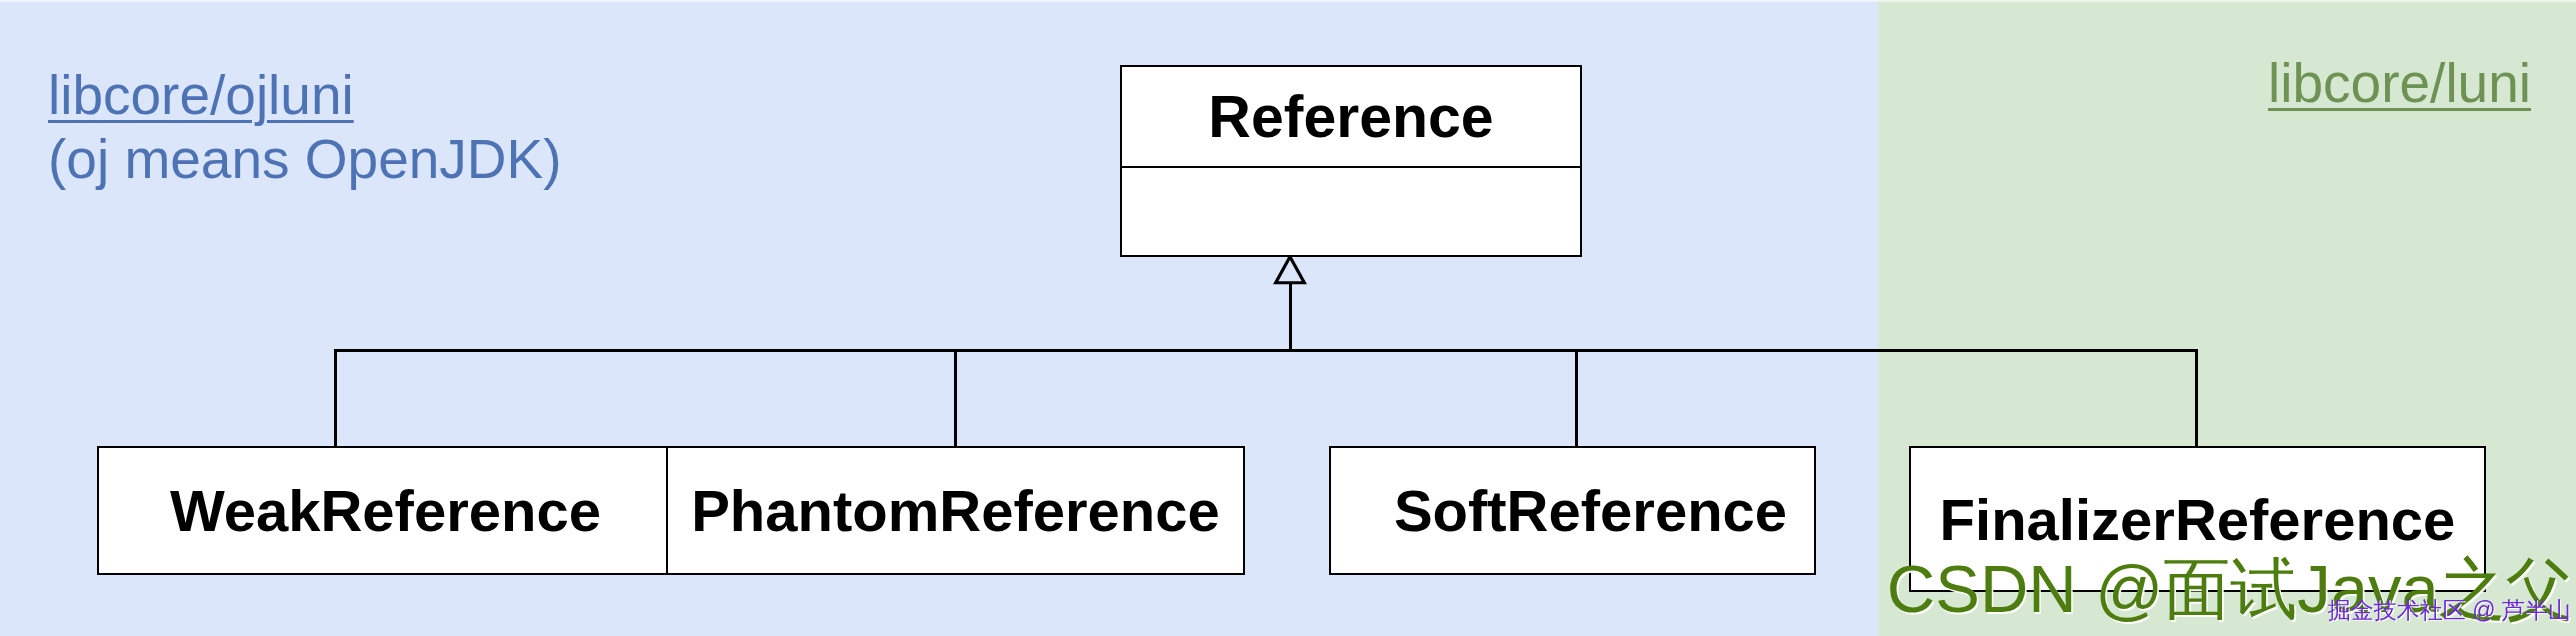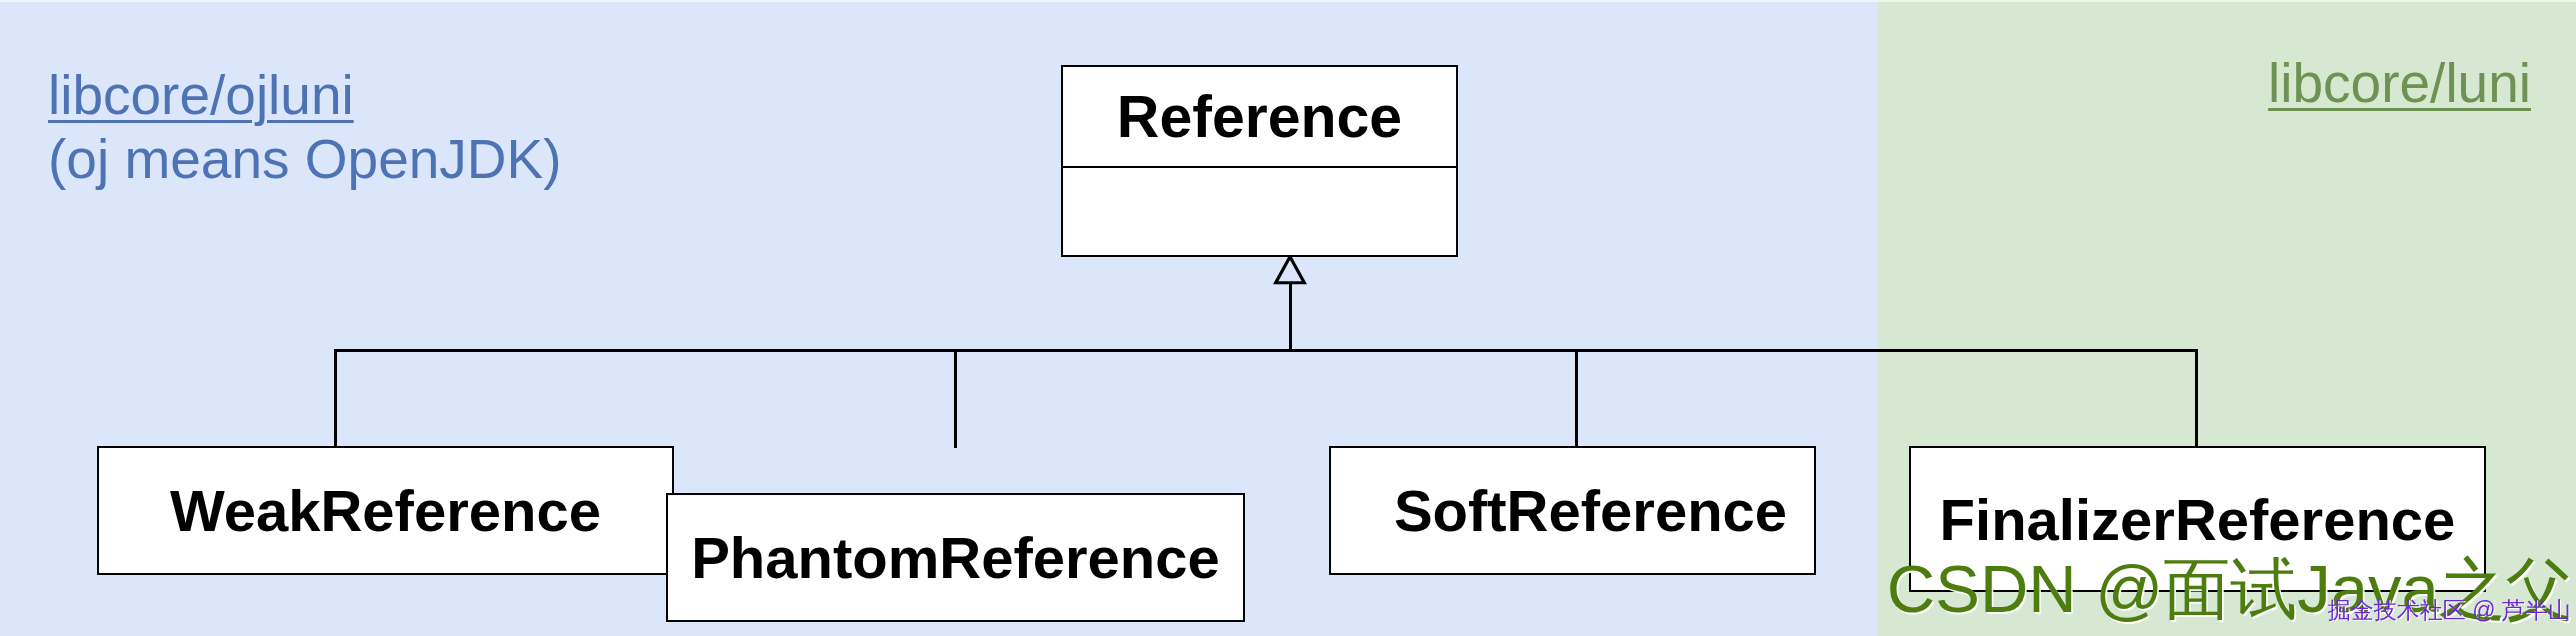--- a/index.html
+++ b/index.html
@@ -28,26 +28,26 @@
   .vline-tri{left:1289px;top:280px;width:2.7px;height:71px;}
   .tri{position:absolute;left:1272px;top:253px;}
 
   
   .uml-box{
     position:absolute;background:#ffffff;border:2.7px solid #000;box-sizing:border-box;
     display:flex;align-items:center;justify-content:center;
     font-weight:bold;font-size:58px;color:#000;white-space:nowrap;
   }
   .box-weak{left:97px;top:446px;width:577px;height:129px;}
-  .box-phantom{left:666px;top:446px;width:579px;height:129px;margin-top:47px;}
+  .box-phantom{left:666px;top:446px;width:579px;height:129px;}
   .box-soft{left:1329px;top:446px;width:487px;height:129px;padding-left:36px;}
   .box-finalizer{left:1909px;top:446px;width:577px;height:146px;}
 
   .box-reference{
-    position:absolute;left:1061px;top:65px;width:397px;height:192px;
+    position:absolute;left:1120px;top:65px;width:462px;height:192px;
     background:#ffffff;border:2.7px solid #000;box-sizing:border-box;
   }
   .ref-title{height:99px;border-bottom:2.7px solid #000;display:flex;align-items:center;justify-content:center;
              font-weight:bold;font-size:59px;color:#000;}
   .ref-attr{height:85px;display:flex;align-items:center;font-size:52px;color:#000;padding-left:4.2px;white-space:nowrap;}
 
   
   .wm-large{position:absolute;right:3.2px;top:560px;font-size:67px;line-height:58px;color:#4d7c0f;
             text-shadow:1.6px 1.6px 0 rgba(255,255,255,.95);white-space:nowrap;}
   .wm-small{position:absolute;right:5px;top:600px;font-size:23px;line-height:21px;color:#6d28d9;

